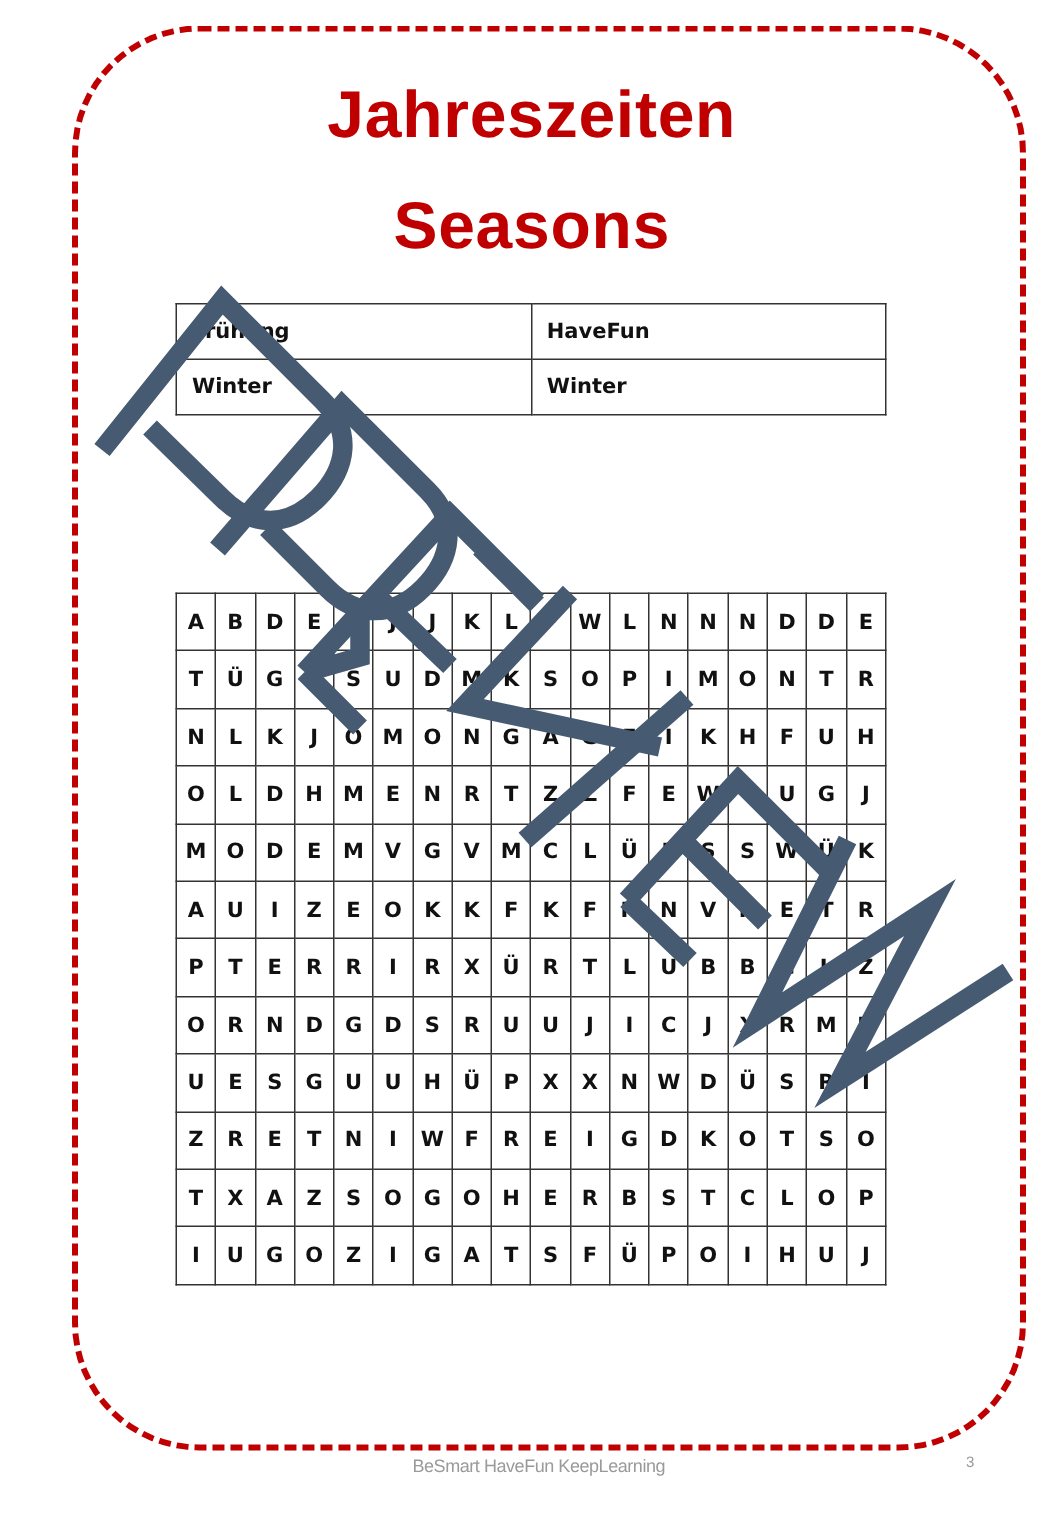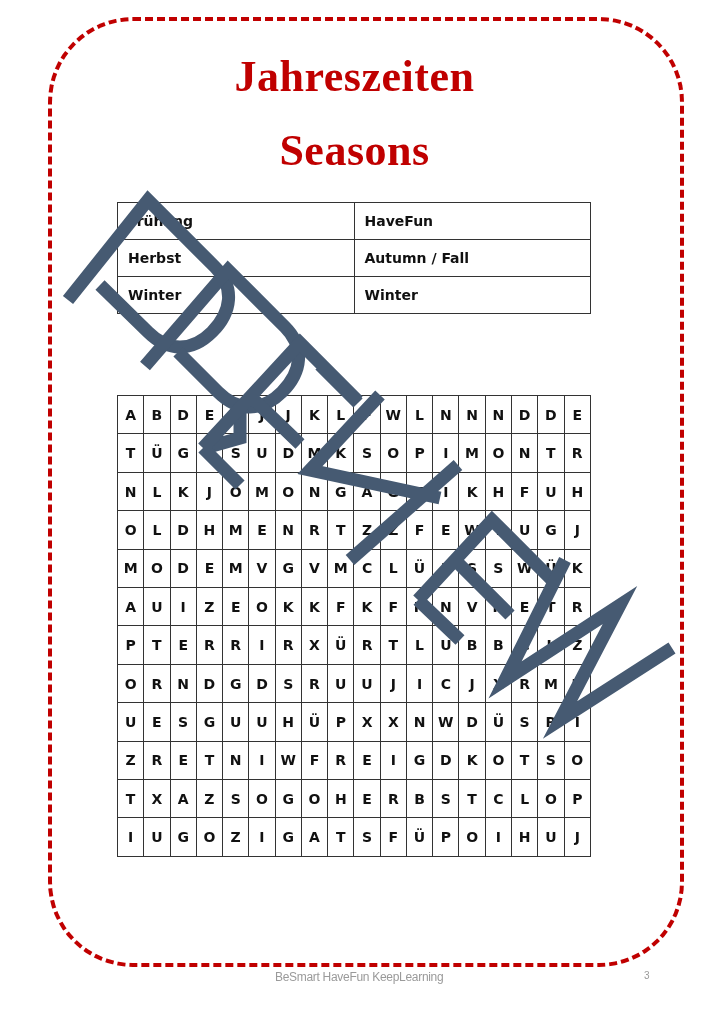--- a/index.html
+++ b/index.html
@@ -6,21 +6,21 @@
   body {
     width: 709px; height: 1024px; background: #ffffff; position: relative; overflow: hidden;
     font-family: "Liberation Sans", "DejaVu Sans", sans-serif;
   }
   .frame {
     position: absolute; left: 48px; top: 17px; width: 636px; height: 950px;
     border: 4px dashed #c00000; border-radius: 85px; box-sizing: border-box;
   }
   .title {
     position: absolute; left: 0; width: 709px; text-align: center;
-    font-family: Liberation Serif, serif; font-weight: bold;
+    font-family: Liberation Sans, sans-serif; font-weight: bold;
     color: #c00000; font-size: 44px; letter-spacing: 0.5px; line-height: 1;
   }
   .title.t1 { top: 55px; }
   .title.t2 { top: 117px; margin-top: 12px; }
 
   table.vocab {
     position: absolute; left: 117px; top: 202px; width: 474px;
     border-collapse: collapse;
   }
   table.vocab td {
@@ -60,24 +60,20 @@
 <div class="title t1">Jahreszeiten</div>
 <div class="title t2">Seasons</div>
 
 <table class="vocab">
   <tbody>
     <tr>
       <td>Frühling</td>
       <td>HaveFun</td>
     </tr>
     <tr>
-      <td>Herbst</td>
-      <td>Autumn / Fall</td>
-    </tr>
-    <tr>
       <td>Winter</td>
       <td>Winter</td>
     </tr>
   </tbody>
 </table>
 
 <table class="grid">
   <tbody id="grid-body">
       <tr>
         <td>A</td>

